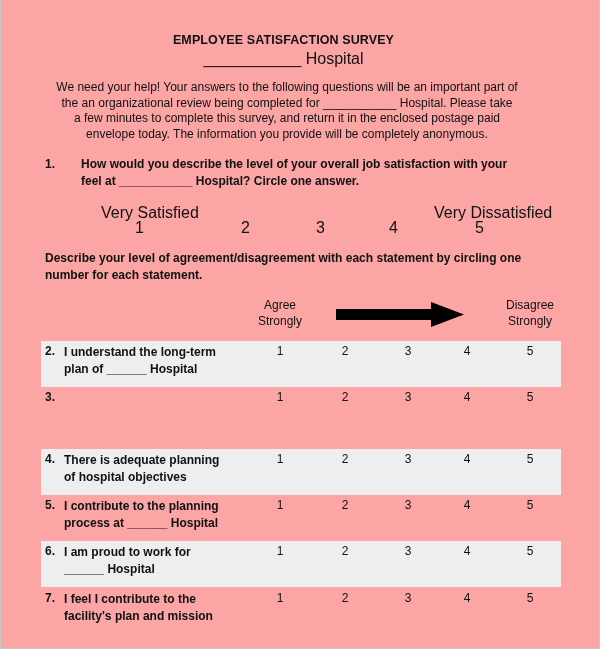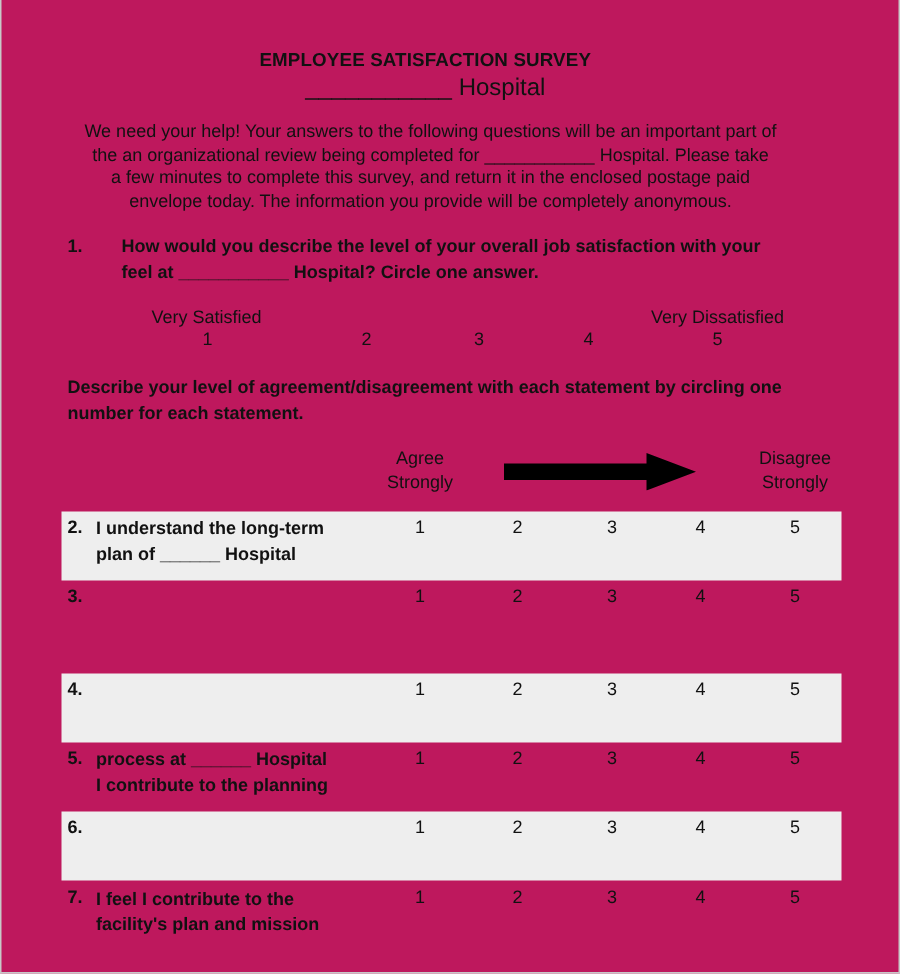--- a/index.html
+++ b/index.html
@@ -2,21 +2,21 @@
 <html><head>
   <meta charset="utf-8">
   <style>
     html, body { margin: 0; padding: 0; background: #ffffff; }
     body {
       width: 600px; height: 650px; position: relative; overflow: hidden;
       font-family: "Liberation Sans", sans-serif; color: #111;
     }
     .page {
       position: absolute; left: 0; top: 0; width: 598px; height: 648px;
-      border: 1px solid #c8c8c8; border-top: none; background: #be185d;
+      border: 1px solid #c8c8c8; border-top: none; background: #fca5a5;
     }
     .title {
       position: absolute; top: 33px; left: 0; width: 565px; text-align: center;
       font-weight: bold; font-size: 12.5px; letter-spacing: 0.1px;
     }
     .subtitle {
       position: absolute; top: 50px; left: 0; width: 565px; text-align: center;
       font-size: 16px;
     }
     .intro {
@@ -24,21 +24,21 @@
       text-align: center; font-size: 12px; line-height: 15.5px;
     }
     .intro span { display: block; white-space: nowrap; }
     .q1 {
       position: absolute; top: 156px; left: 44px; width: 500px;
       font-weight: bold; font-size: 12px; line-height: 17px;
     }
     .q1 .num { position: absolute; left: 0; top: 0; }
     .q1 .text { position: absolute; left: 18px; top: 0; width: 480px; margin-left: 18px; }
     .q1 .text span { display: block; white-space: nowrap; }
-    .scale-label { position: absolute; font-size: 12px; white-space: nowrap; }
+    .scale-label { position: absolute; font-size: 16px; white-space: nowrap; }
     .describe {
       position: absolute; top: 250px; left: 44px; width: 500px;
       font-size: 12px; line-height: 17px;
     }
     .describe span { display: block; white-space: nowrap; font-weight: bold; }
     .hdr { position: absolute; font-size: 12px; text-align: center; line-height: 16px; }
     .arrow { position: absolute; left: 335px; top: 302px; width: 128px; height: 25px; }
     .row {
       position: absolute; left: 40px; width: 520px;
     }
@@ -122,42 +122,50 @@
     <div class="num">3.</div>
     <div class="opt" style="left:229px;">1</div>
     <div class="opt" style="left:294px;">2</div>
     <div class="opt" style="left:357px;">3</div>
     <div class="opt" style="left:416px;">4</div>
     <div class="opt" style="left:479px;">5</div>
   </div>
 
   <div class="row shaded" style="top:449px; height:46px;">
     <div class="num">4.</div>
+    <div class="stmt">
+      <span>There is adequate planning</span>
+      <span>of hospital objectives</span>
+    </div>
     <div class="opt" style="left:229px;">1</div>
     <div class="opt" style="left:294px;">2</div>
     <div class="opt" style="left:357px;">3</div>
     <div class="opt" style="left:416px;">4</div>
     <div class="opt" style="left:479px;">5</div>
   </div>
 
   <div class="row" style="top:495px; height:46px;">
     <div class="num">5.</div>
     <div class="stmt">
+      <span>I contribute to the planning</span>
       <span>process at ______  Hospital</span>
-      <span>I contribute to the planning</span>
     </div>
     <div class="opt" style="left:229px;">1</div>
     <div class="opt" style="left:294px;">2</div>
     <div class="opt" style="left:357px;">3</div>
     <div class="opt" style="left:416px;">4</div>
     <div class="opt" style="left:479px;">5</div>
   </div>
 
   <div class="row shaded" style="top:541px; height:46px;">
     <div class="num">6.</div>
+    <div class="stmt">
+      <span>I am proud to work for</span>
+      <span>______  Hospital</span>
+    </div>
     <div class="opt" style="left:229px;">1</div>
     <div class="opt" style="left:294px;">2</div>
     <div class="opt" style="left:357px;">3</div>
     <div class="opt" style="left:416px;">4</div>
     <div class="opt" style="left:479px;">5</div>
   </div>
 
   <div class="row" style="top:588px; height:46px;">
     <div class="num">7.</div>
     <div class="stmt">

